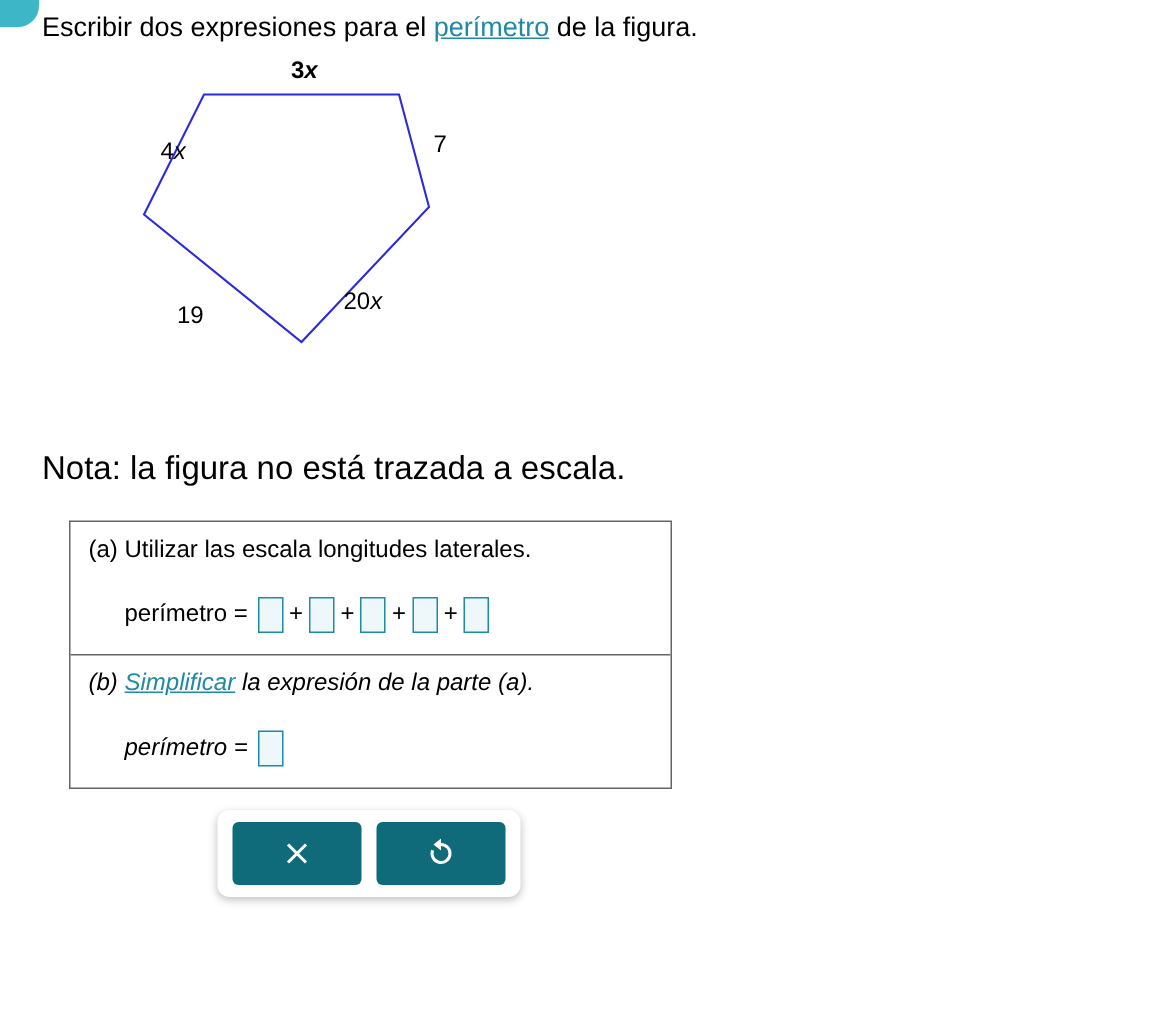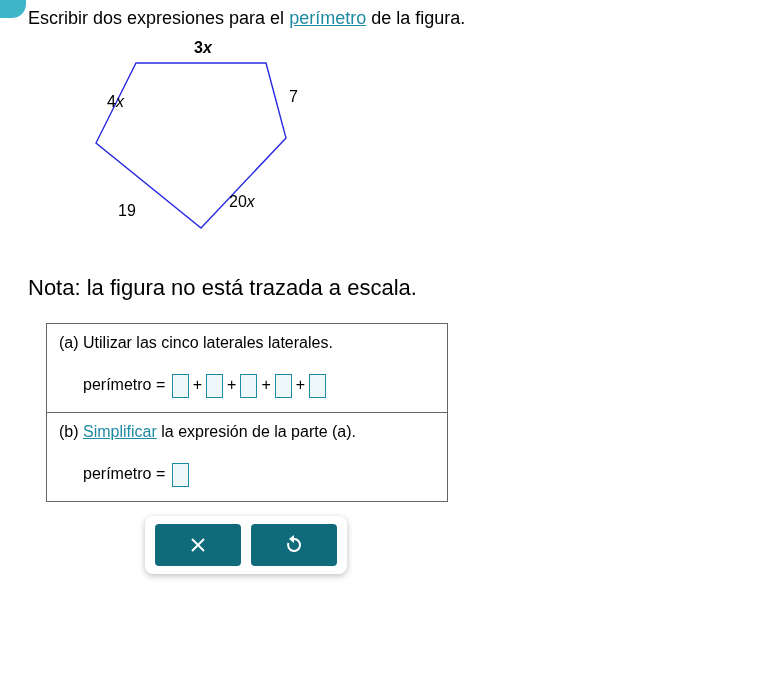--- a/index.html
+++ b/index.html
@@ -31,34 +31,35 @@
   }
   .side-label {
     position: absolute;
     font-size: 16px;
     color: #000;
     white-space: nowrap;
   }
   .side-label .mathx { font-style: italic; }
   .note {
     font-size: 22px;
-    margin-top: 12px;
+    margin-top: 36px;
     margin-bottom: 22px;
   }
   .answer-box {
     border: 1px solid #666;
     width: 400px;
     margin-left: 18px;
   }
   .ab-row {
     padding: 10px 12px 14px 12px;
     font-size: 16px;
   }
   .ab-row + .ab-row {
     border-top: 1px solid #666;
+    font-style: italic;
   }
   .ab-sub {
     margin-top: 22px;
     padding-left: 24px;
   }
   .blank {
     display: inline-block;
     width: 15px;
     height: 22px;
     border: 1px solid #1f8aa3;
@@ -133,21 +134,21 @@
       <span>20</span><span class="mathx">x</span>
     </div>
   </div>
 
   <div class="note">Nota: la figura no está trazada a escala.</div>
 
   <div class="answer-box">
     <div class="ab-row">
       <span>(a)</span>
       <span> </span>
-      <span>Utilizar las cinco laterales laterales.</span>
+      <span>Utilizar las escala longitudes laterales.</span>
       <div class="ab-sub">
         <span>perímetro =</span>
         <span class="blank"></span><span class="plus">+</span><span class="blank"></span><span class="plus">+</span><span class="blank"></span><span class="plus">+</span><span class="blank"></span><span class="plus">+</span><span class="blank"></span>
       </div>
     </div>
     <div class="ab-row">
       <span>(b)</span>
       <span> </span>
       <span class="link-word">Simplificar</span><span> la expresión de la parte (a).</span>
       <div class="ab-sub">

